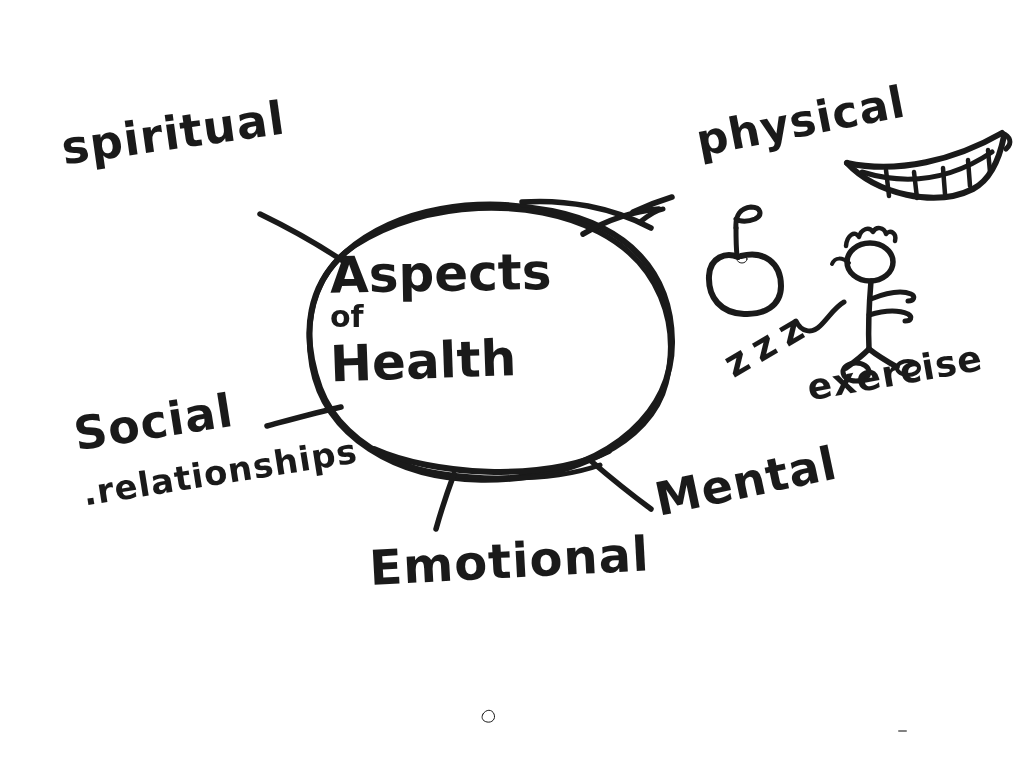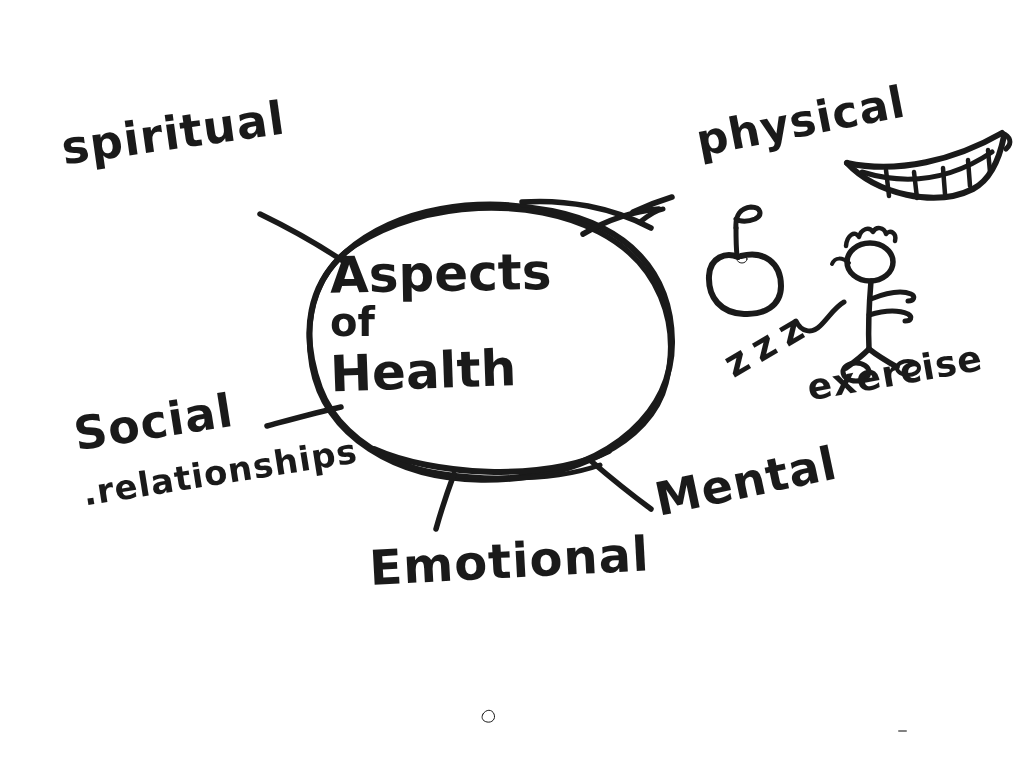--- a/index.html
+++ b/index.html
@@ -39,21 +39,21 @@
   .lbl-relationships  {left:80px;  top:474px; font-size:34px; transform:rotate(-9deg);}
   .lbl-emotional      {left:368px; top:540px; font-size:48px; transform:rotate(-3deg);}
   .lbl-mental         {left:650px; top:474px; font-size:46px; transform:rotate(-12deg);}
   .lbl-exercise       {left:804px; top:368px; font-size:36px; transform:rotate(-10deg);}
   .lbl-zzz            {left:716px; top:348px; font-size:38px; transform:rotate(-30deg); letter-spacing:9px;}
   .center-text{
     position:absolute; left:330px; top:248px; width:320px;
     text-align:left; line-height:1;
   }
   .center-text .l1{font-size:50px; font-weight:700; color:#1a1a1a; transform:rotate(-1deg);}
-  .center-text .l2{font-size:40px; font-weight:700; color:#1a1a1a; margin-top:4px;}
+  .center-text .l2{font-size:30px; font-weight:700; color:#1a1a1a; margin-top:4px;}
   .center-text .l3{font-size:50px; font-weight:700; color:#1a1a1a; margin-top:2px; transform:rotate(-2deg);}
 </style>
 </head>
 <body>
 
 <div id="whiteboard">
 
   <svg class="ink" viewBox="0 0 1024 768">
 
     <g>

